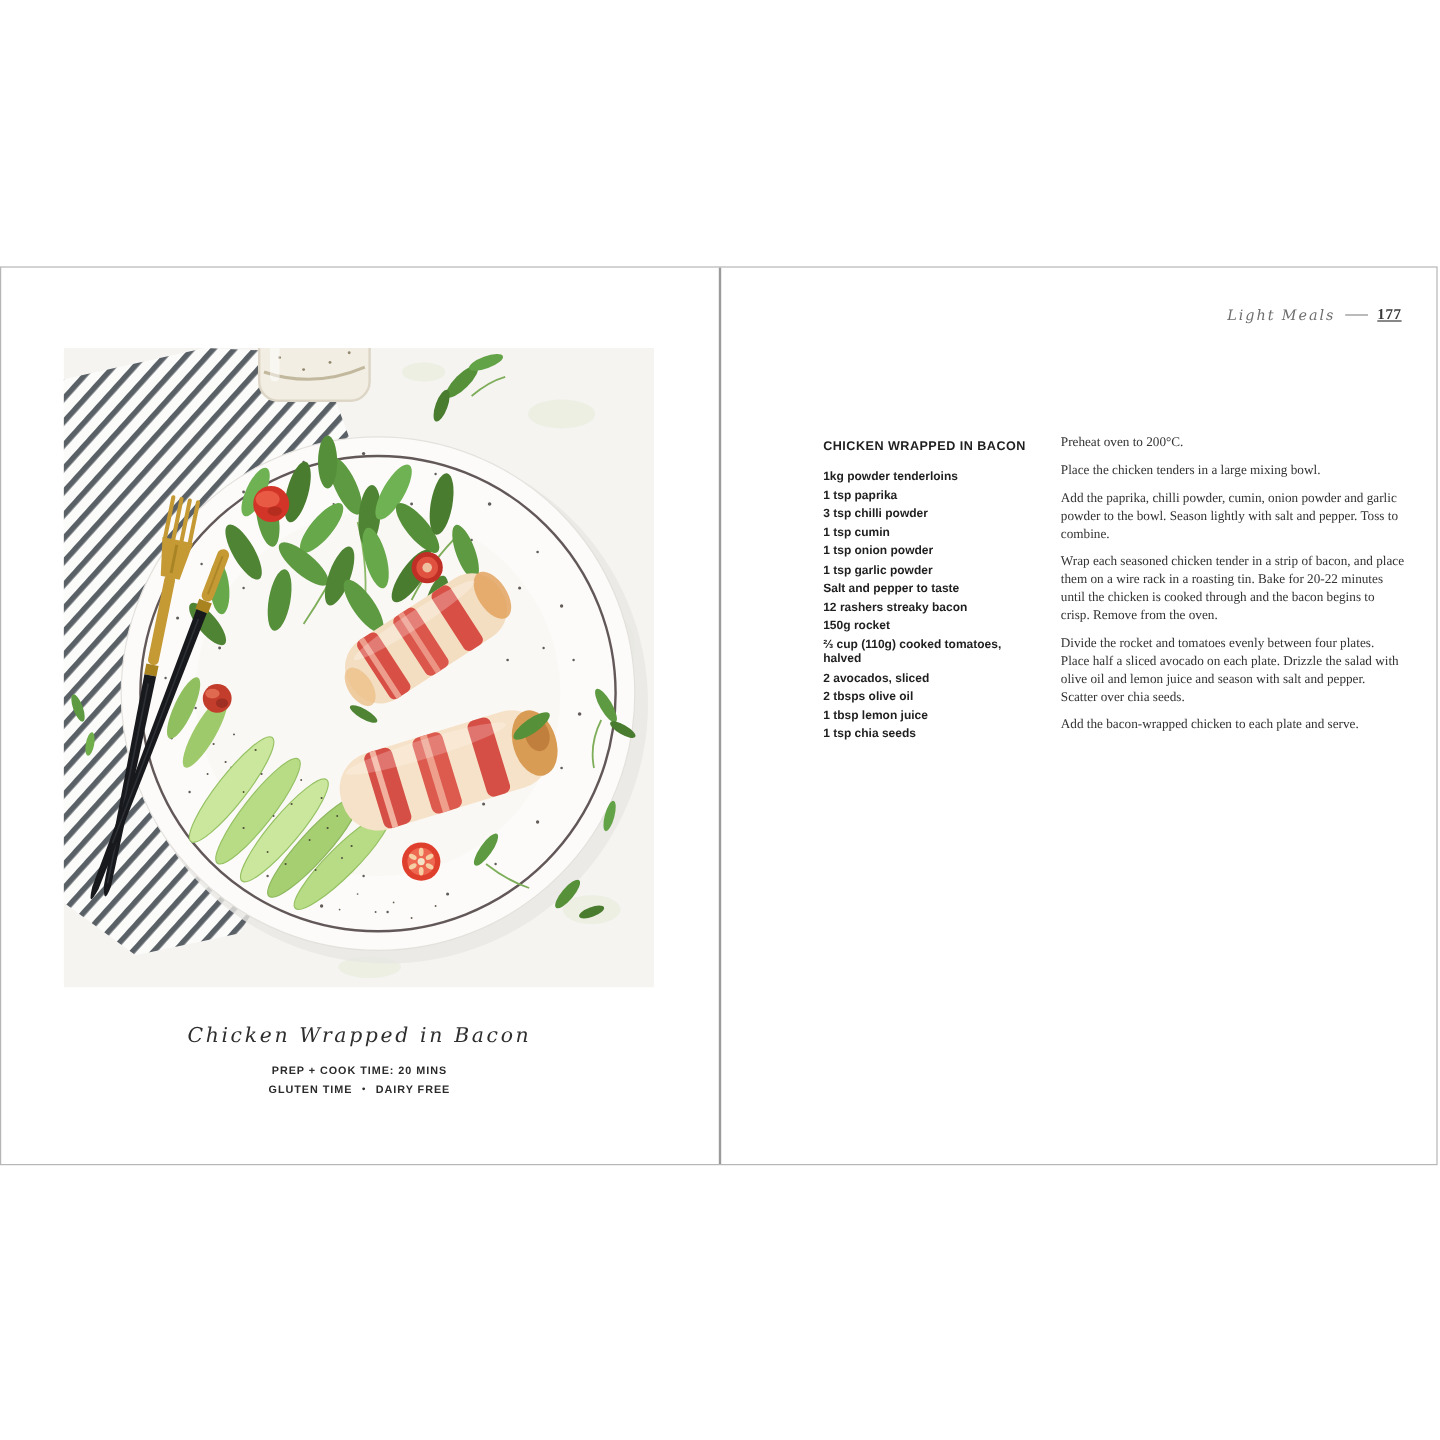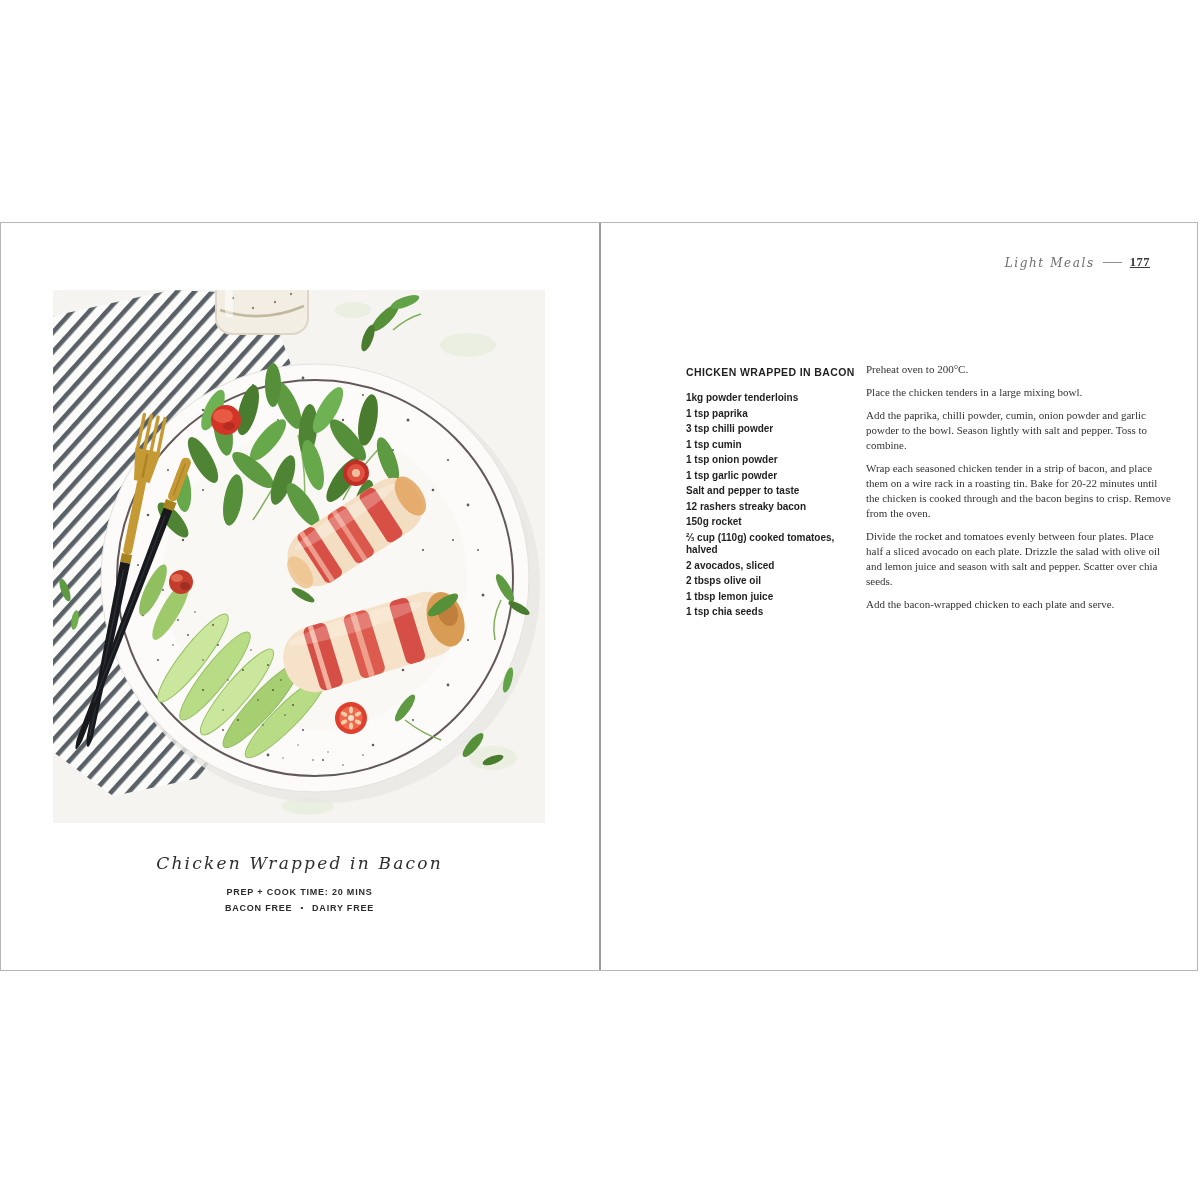--- a/index.html
+++ b/index.html
@@ -18,36 +18,36 @@
 
   .title-block{position:absolute;left:0;top:853px;width:599px;text-align:center;color:#2c2c2c;}
   .title{
     font-family:"DejaVu Serif",serif;font-style:italic;
     font-size:17px;letter-spacing:2.2px;color:#2e2e2e;white-space:nowrap;
   }
   .title-meta{margin-top:12px;}
   .meta{font-size:9px;font-weight:bold;letter-spacing:.8px;line-height:15px;color:#2b2b2b;}
   .dot{display:inline-block;margin:0 8px;font-size:8px;vertical-align:1px;}
 
-  .page-header{position:absolute;top:255px;right:50px;display:flex;align-items:center;}
+  .page-header{position:absolute;top:255px;right:32px;display:flex;align-items:center;}
   .section{
     font-family:"DejaVu Serif",serif;font-style:italic;
     font-size:12px;letter-spacing:1.6px;color:#6e6e6e;white-space:nowrap;
   }
   .rule{width:19px;height:1.5px;background:#8f8f8f;margin:0 8px;}
   .pagenum{font-family:"Liberation Serif",serif;font-size:12.5px;font-weight:700;letter-spacing:.5px;color:#3a3a3a;text-decoration:underline;}
 
   .ingredients{position:absolute;left:686px;top:366px;width:172px;color:#1f1f1f;}
   .ing-heading{font-size:10.5px;font-weight:bold;letter-spacing:.4px;margin-bottom:14px;}
   .ing{font-size:10px;font-weight:bold;line-height:12.5px;margin-bottom:3px;}
 
   .method{position:absolute;left:866px;top:362px;width:305px;}
   .mp{
     font-family:"Liberation Serif",serif;font-size:11px;line-height:15px;
-    color:#333;margin:0 0 8px 0;
+    color:#333;margin:0 0 8px 18px;
   }
 </style>
 </head>
 <body>
 
 <div class="canvas">
   <div class="book"></div>
   <div class="spine"></div>
 
   <div class="photo" aria-label="Bacon-wrapped chicken tenders on a speckled white plate with rocket salad, avocado slices and cherry tomatoes, black and gold cutlery on a striped napkin">
@@ -301,21 +301,21 @@
           <circle cx="230" cy="468" r=".7"></circle>
       </g>
     </svg>
   </div>
 
   <div class="title-block">
     <div class="title">Chicken Wrapped in Bacon</div>
     <div class="title-meta">
       <div class="meta">PREP + COOK TIME: 20 MINS</div>
       <div class="meta">
-        <span>BACON FREE</span><span class="dot">•</span><span>DAIRY FREE</span>
+        <span>GLUTEN TIME</span><span class="dot">•</span><span>DAIRY FREE</span>
       </div>
     </div>
   </div>
 
   <div class="page-header">
     <span class="section">Light Meals</span>
     <span class="rule"></span>
     <span class="pagenum">177</span>
   </div>
 

